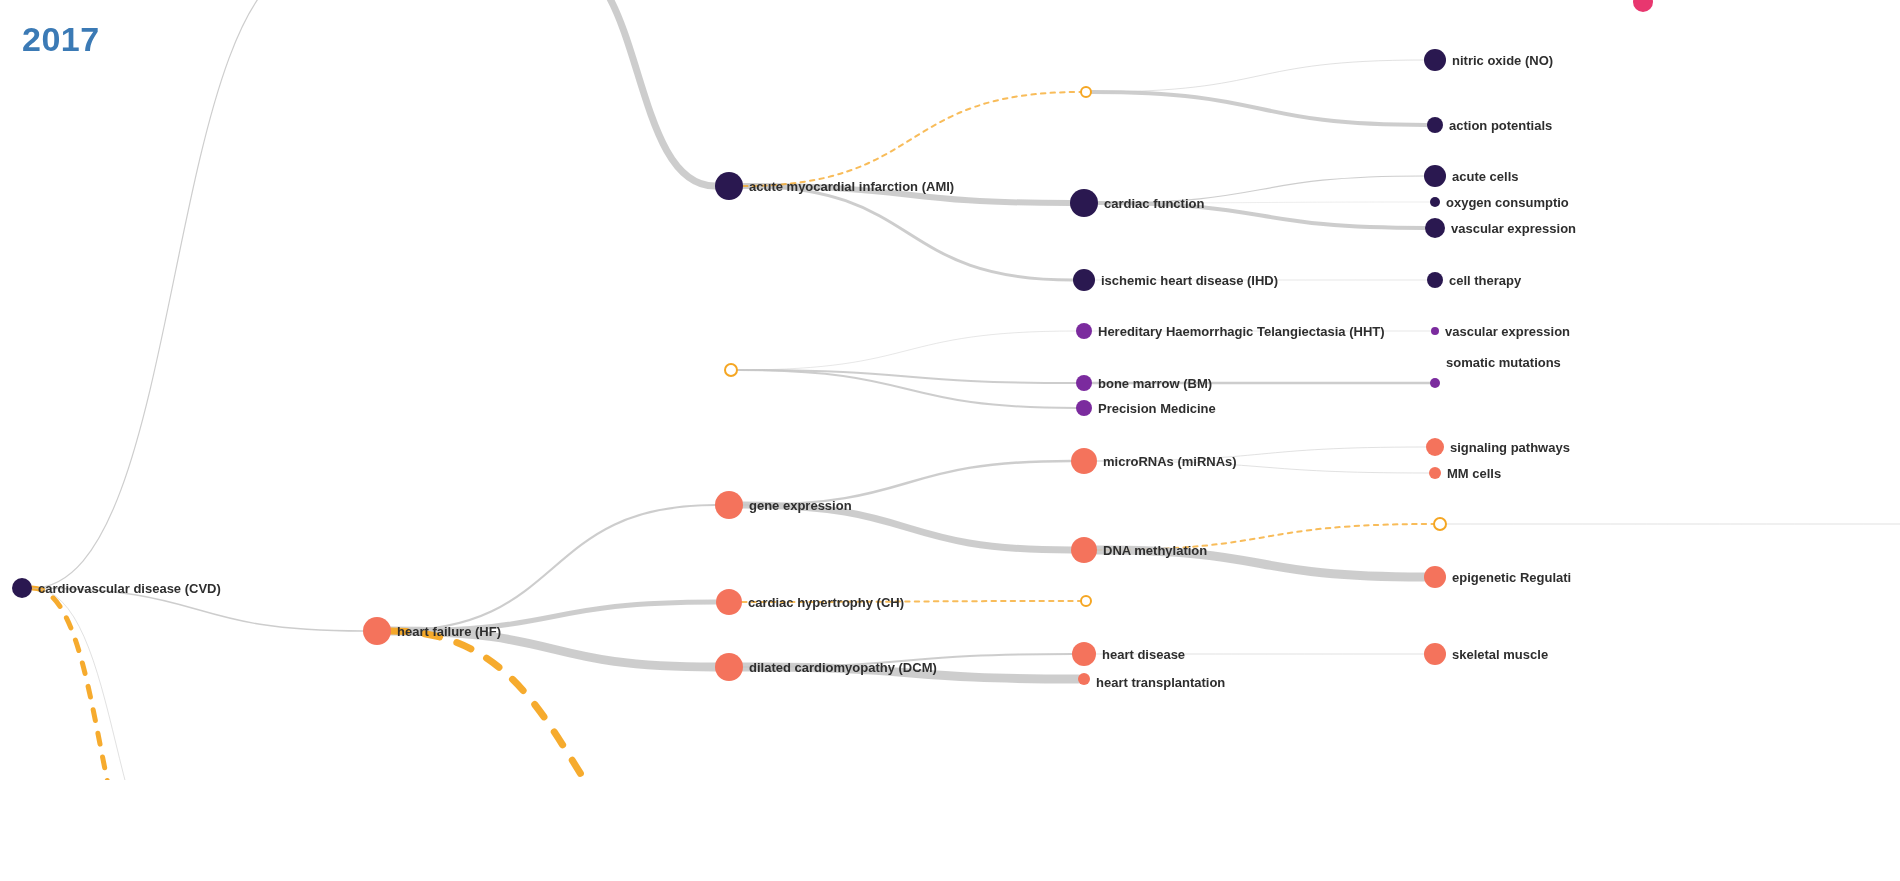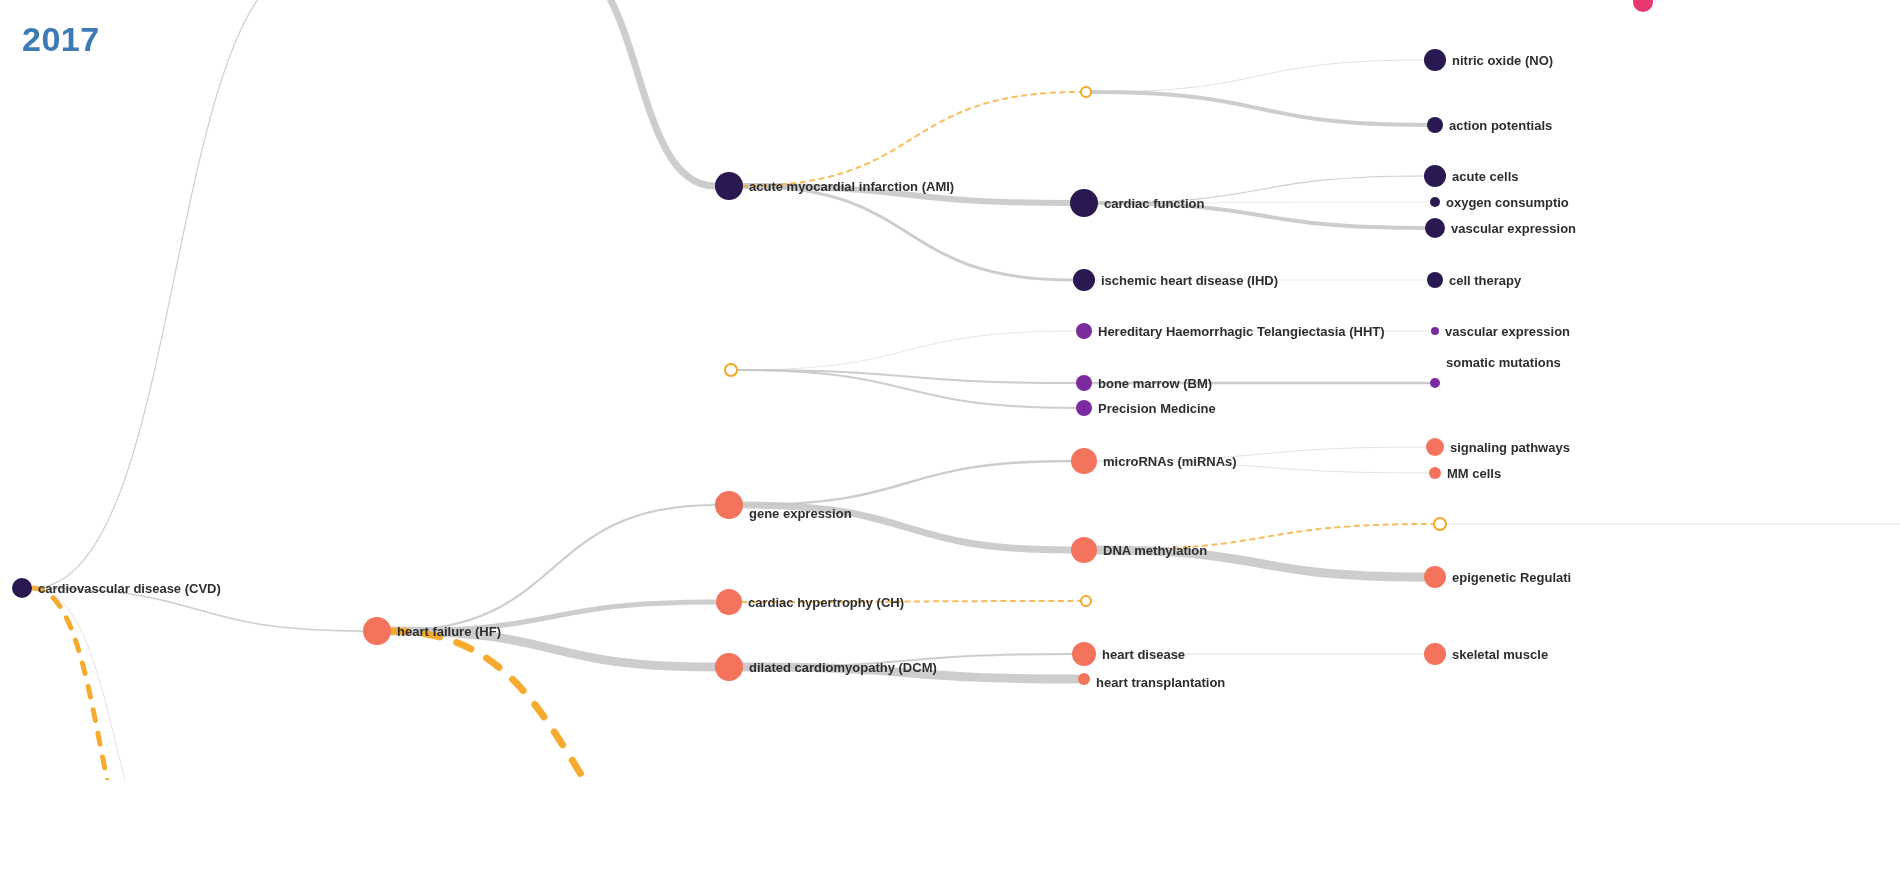--- a/index.html
+++ b/index.html
@@ -65,21 +65,21 @@
     </svg>
 
   <div id="nodelayer">
       <div class="node" style="left: 22px; top: 588px; width: 20px; height: 20px; background: rgb(42, 24, 80);"></div>
       <div class="nlabel" style="left: 38px; top: 588px;">cardiovascular disease (CVD)</div>
       <div class="node" style="left: 377px; top: 631px; width: 28px; height: 28px; background: rgb(244, 115, 92);"></div>
       <div class="nlabel" style="left: 397px; top: 631px;">heart failure (HF)</div>
       <div class="node" style="left: 729px; top: 186px; width: 28px; height: 28px; background: rgb(42, 24, 80);"></div>
       <div class="nlabel" style="left: 749px; top: 186px;">acute myocardial infarction (AMI)</div>
       <div class="node" style="left: 729px; top: 505px; width: 28px; height: 28px; background: rgb(244, 115, 92);"></div>
-      <div class="nlabel" style="left: 749px; top: 505px; margin-top: 8px;">gene expression</div>
+      <div class="nlabel" style="left: 749px; top: 505px;">gene expression</div>
       <div class="node" style="left: 729px; top: 602px; width: 26px; height: 26px; background: rgb(244, 115, 92);"></div>
       <div class="nlabel" style="left: 748px; top: 602px;">cardiac hypertrophy (CH)</div>
       <div class="node" style="left: 729px; top: 667px; width: 28px; height: 28px; background: rgb(244, 115, 92);"></div>
       <div class="nlabel" style="left: 749px; top: 667px;">dilated cardiomyopathy (DCM)</div>
       <div class="node hollow" style="left: 731px; top: 370px; width: 14px; height: 14px;"></div>
       <div class="node" style="left: 1084px; top: 203px; width: 28px; height: 28px; background: rgb(42, 24, 80);"></div>
       <div class="nlabel" style="left: 1104px; top: 203px;">cardiac function</div>
       <div class="node" style="left: 1084px; top: 280px; width: 22px; height: 22px; background: rgb(42, 24, 80);"></div>
       <div class="nlabel" style="left: 1101px; top: 280px;">ischemic heart disease (IHD)</div>
       <div class="node" style="left: 1084px; top: 331px; width: 16px; height: 16px; background: rgb(123, 43, 158);"></div>

